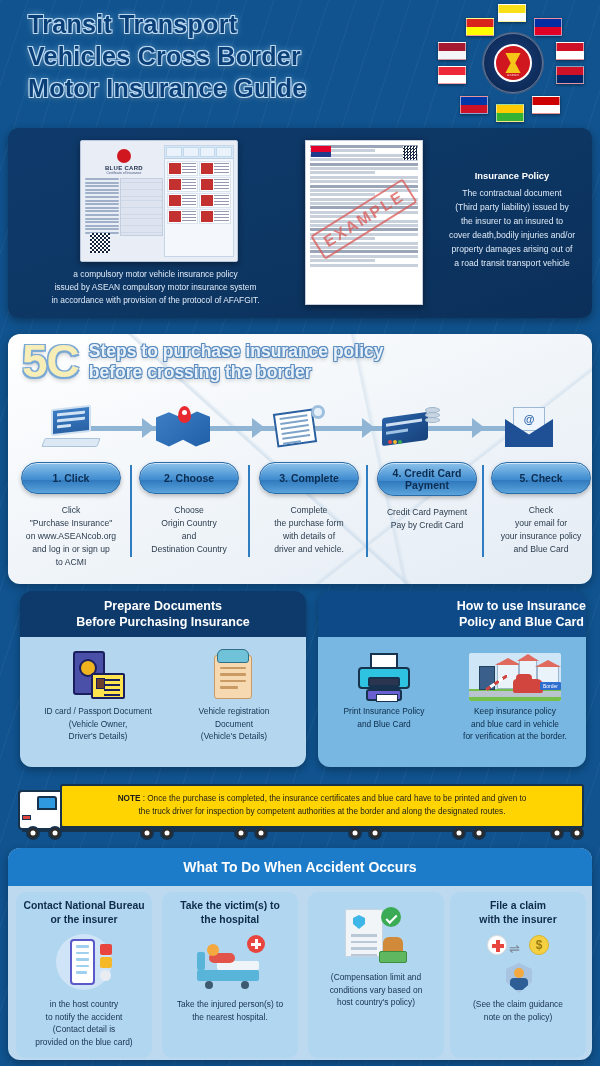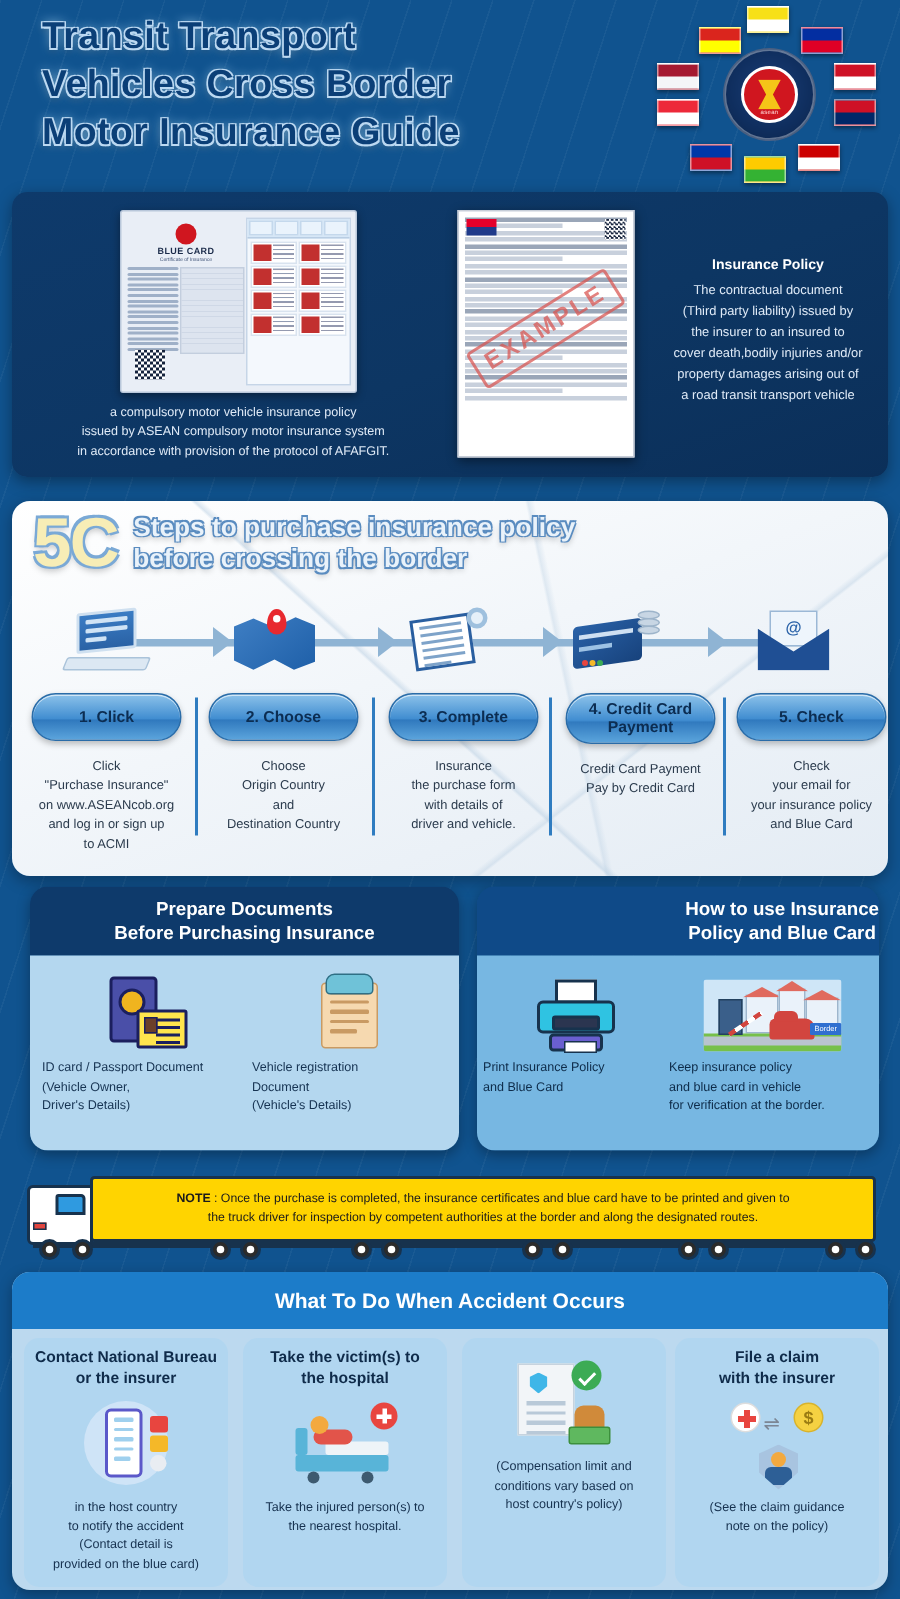--- a/index.html
+++ b/index.html
@@ -239,21 +239,21 @@
   .panel .phead{
     height:46px; background:#0e3a6b; color:#fff; display:flex; align-items:center;
     justify-content:center; text-align:center; font-size:12.5px; font-weight:bold; line-height:1.28;
   }
   .panel.right .phead{ background:#0f4a88;justify-content:flex-end; }
   .panel .pbody{
     position:absolute; left:0; right:0; top:46px; bottom:0;
     background:#b4d7ef;
   }
   .panel.right .pbody{ background:#77b7e2; }
-  .pitem{ position:absolute; top:0; }
+  .pitem{ position:absolute; top:0; text-align:center; }
   .pitem .ico{ height:62px; display:flex; align-items:flex-end; justify-content:center; padding-bottom:4px;}
   .pitem .cap{ font-size:8.4px; color:#163352; line-height:1.5; }
   .panel.right .pitem .cap{ color:#0d2b49; }
 
   .ic-passport{ width:54px;height:50px;position:relative;}
   .ic-passport .bk{ position:absolute; left:2px; top:0; width:32px;height:44px;
      background:#4a4fa8; border:2px solid #1b1f5e; border-radius:3px;}
   .ic-passport .globe{ position:absolute; left:8px; top:8px; width:18px;height:18px;border-radius:50%;
      background:#f0b41f; border:2px solid #1b1f5e;}
   .ic-passport .idc{ position:absolute; right:0; bottom:2px; width:34px;height:26px;
@@ -638,21 +638,21 @@
           <div>Choose</div>
           <div>Origin Country</div>
           <div>and</div>
           <div>Destination Country</div>
         </div>
       </div>
 
       <div class="step-col" style="left:246px">
         <div class="pill">3. Complete</div>
         <div class="desc">
-          <div>Insurance</div>
+          <div>Complete</div>
           <div>the purchase form</div>
           <div>with details of</div>
           <div>driver and vehicle.</div>
         </div>
       </div>
 
       <div class="step-col" style="left:364px">
         <div class="pill">4. Credit Card Payment</div>
         <div class="desc">
           <div>Credit Card Payment</div>

